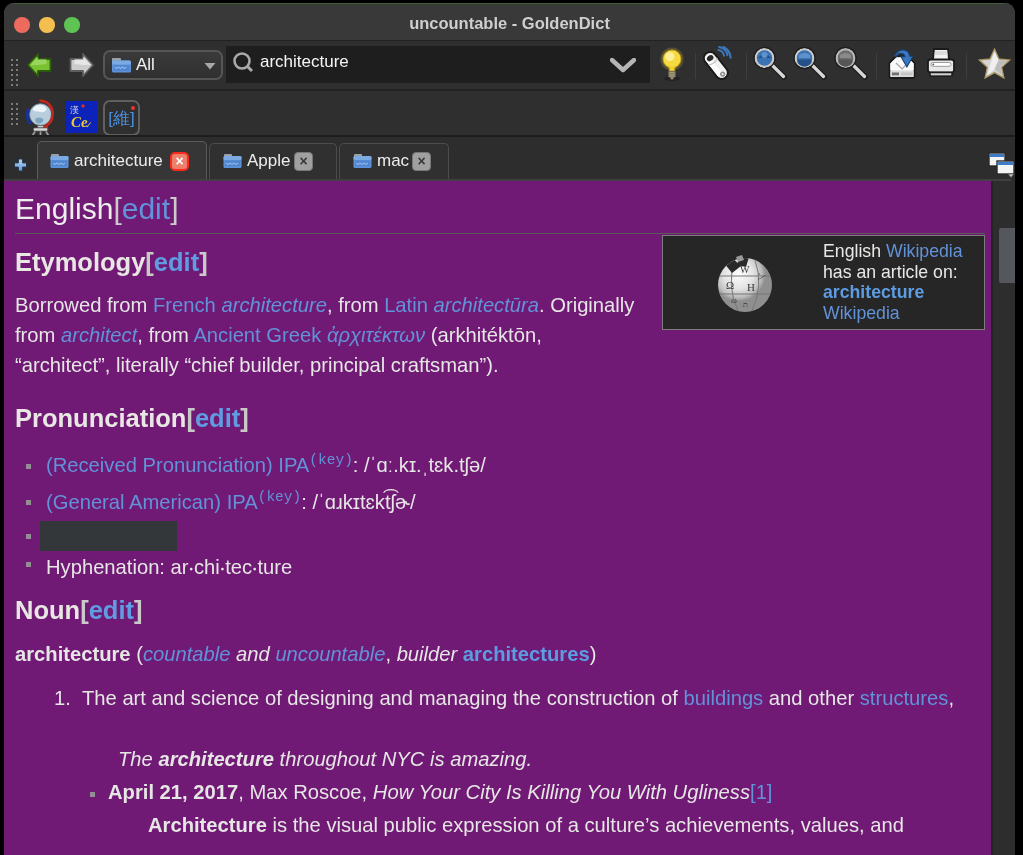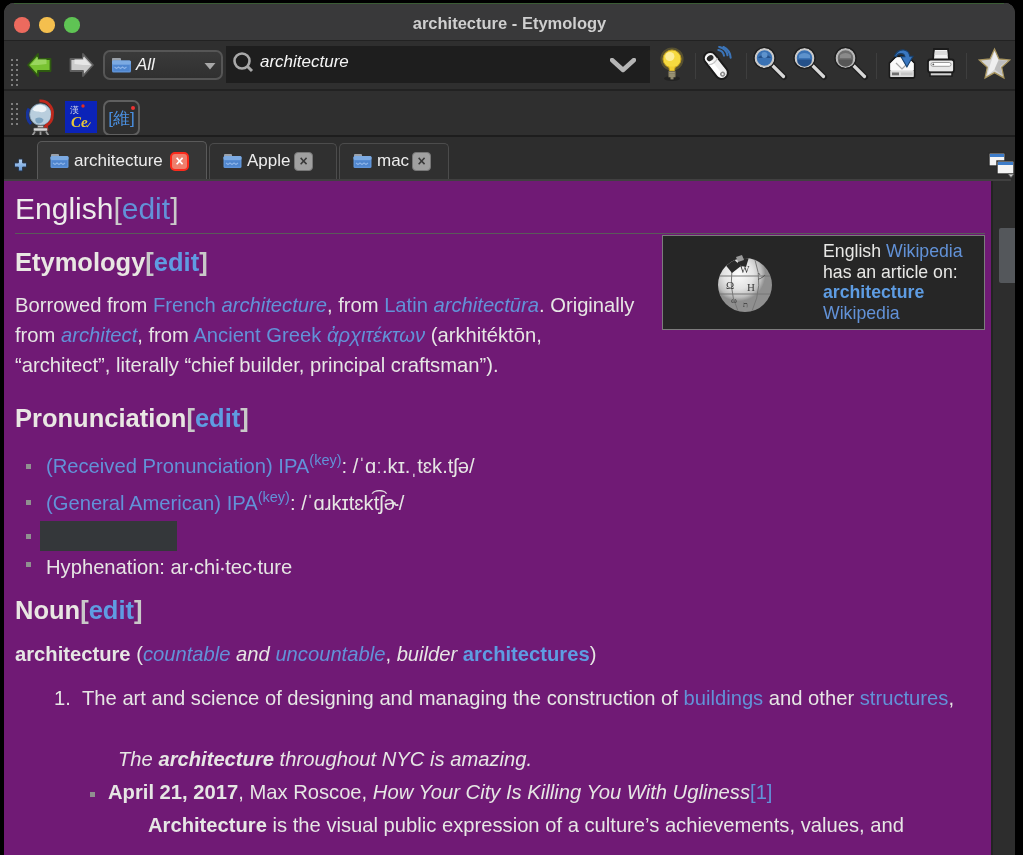--- a/index.html
+++ b/index.html
@@ -5,21 +5,21 @@
 *{box-sizing:border-box;}
 body{font-family:"Liberation Sans",sans-serif;}
 #win{position:absolute;left:4px;top:3px;width:1011px;height:852px;background:#2e2e2e;border-radius:10px 10px 0 0;overflow:hidden;box-shadow:inset 1px 1px 0 rgba(115,115,115,0.5), inset -1px 0 0 rgba(95,95,95,0.45);}
 #topgreen{position:absolute;left:14px;top:3px;width:990px;height:1px;background:#3b5c35;z-index:50;}
 .abs{position:absolute;}
 
 #titlebar{position:absolute;left:0;top:0;width:100%;height:37px;background:#39393a;}
 .tl{position:absolute;top:14px;width:15.5px;height:15.5px;border-radius:50%;}
 #title{position:absolute;top:0;left:0;width:100%;height:37px;line-height:40px;text-align:center;color:#cfcfcf;font-size:16.5px;font-weight:bold;}
 
-#tb1{position:absolute;left:-4px;top:38px;width:1019px;height:48px;background:#2f2f2f;font-style:italic;}
+#tb1{position:absolute;left:-4px;top:38px;width:1019px;height:48px;background:#2f2f2f;}
 .dots{position:absolute;width:9px;background-image:radial-gradient(circle at 2px 2px,#7d7d7d 1.1px,transparent 1.4px);background-size:5px 5px;}
 .vsep{position:absolute;width:1px;height:26px;top:12px;background:#3e3e3e;}
 #combo{position:absolute;left:103px;top:9px;width:120px;height:30px;background:linear-gradient(#3a3a3a,#303030);border:2px solid #565656;border-radius:7px;}
 #combo .txt{position:absolute;left:31px;top:3px;font-size:17px;color:#f2f2f2;}
 #search{position:absolute;left:226px;top:5px;width:424px;height:37px;background:#1e1e1e;}
 #search .txt{position:absolute;left:34px;top:6px;font-size:17px;color:#f5f5f5;}
 
 #row2{position:absolute;left:-4px;top:86px;width:1019px;height:49px;background:#2f2f2f;border-top:2px solid #222;}
 #weibtn{position:absolute;left:103px;top:9px;width:37px;height:36px;border:2px solid #606060;border-radius:7px;color:#4a8fdf;font-size:17px;text-align:center;line-height:34px;}
 
@@ -32,32 +32,32 @@
 #content{position:absolute;left:-4px;top:178px;width:1019px;height:684px;background:#701a75;}
 #content .line{position:absolute;white-space:nowrap;font-size:20.2px;color:#e6e6e4;}
 a,.lk{color:#6292d8;text-decoration:none;}
 .lkb{color:#5e9ce2;font-weight:bold;}
 i.lk{color:#6292d8;}
 #content .h2{font-size:30px;color:#ededeb;}
 #content .h3{font-size:25.5px;font-weight:bold;color:#e9e7e3;}
 .h3 .br{color:#c9c9c9;}
 .h3 .lk{font-weight:bold;color:#5f9ce2;}
 .sq{position:absolute;width:5px;height:5px;background:#909090;}
-sup{font-size:14.5px;}
+sup{font-size:14.5px;font-family:Liberation Mono, monospace;}
 
 #sbar{position:absolute;left:987px;top:178px;width:28px;height:674px;background:#2d2d2d;border-left:2px solid #232323;}
 #sthumb{position:absolute;left:6px;top:47px;width:19px;height:55px;background:#54575b;border-radius:2px;}
 </style></head>
 <body>
 <div id="win">
   <div id="titlebar">
     <div class="tl" style="left:10px;background:#ec6a5e;"></div>
     <div class="tl" style="left:35px;background:#f4bf4e;"></div>
     <div class="tl" style="left:60px;background:#5fc454;"></div>
-    <div id="title">architecture - Etymology</div>
+    <div id="title">uncountable - GoldenDict</div>
   </div>
   <div class="abs" style="left:0;top:37px;width:1011px;height:1px;background:#222;"></div>
     <div id="tb1">
     <div class="dots" style="left:10px;top:17px;height:28px;"></div>
     <div class="abs" id="backarrow" style="left:26px;top:11px;"><svg width="28" height="27" viewBox="0 0 28 27">
           <path d="M12 2 L2 13 L12 24 L12 19 L24.5 19 L24.5 7 L12 7 Z" fill="#79c332" stroke="#2e5a10" stroke-width="1.8" stroke-linejoin="round"></path>
           <path d="M12 4.8 L4.5 13 l7.5 0 l8.5 -1 l0 -4.8 L12 7.2 Z" fill="#a6dc6e" opacity="0.75"></path>
         </svg></div>
     <div class="abs" id="fwdarrow" style="left:67px;top:11px;"><svg width="28" height="27" viewBox="0 0 28 27">
           <path d="M16 2 L26 13 L16 24 L16 19 L3.5 19 L3.5 7 L16 7 Z" fill="#cccccc" stroke="#5e5e5e" stroke-width="1.8" stroke-linejoin="round"></path>

